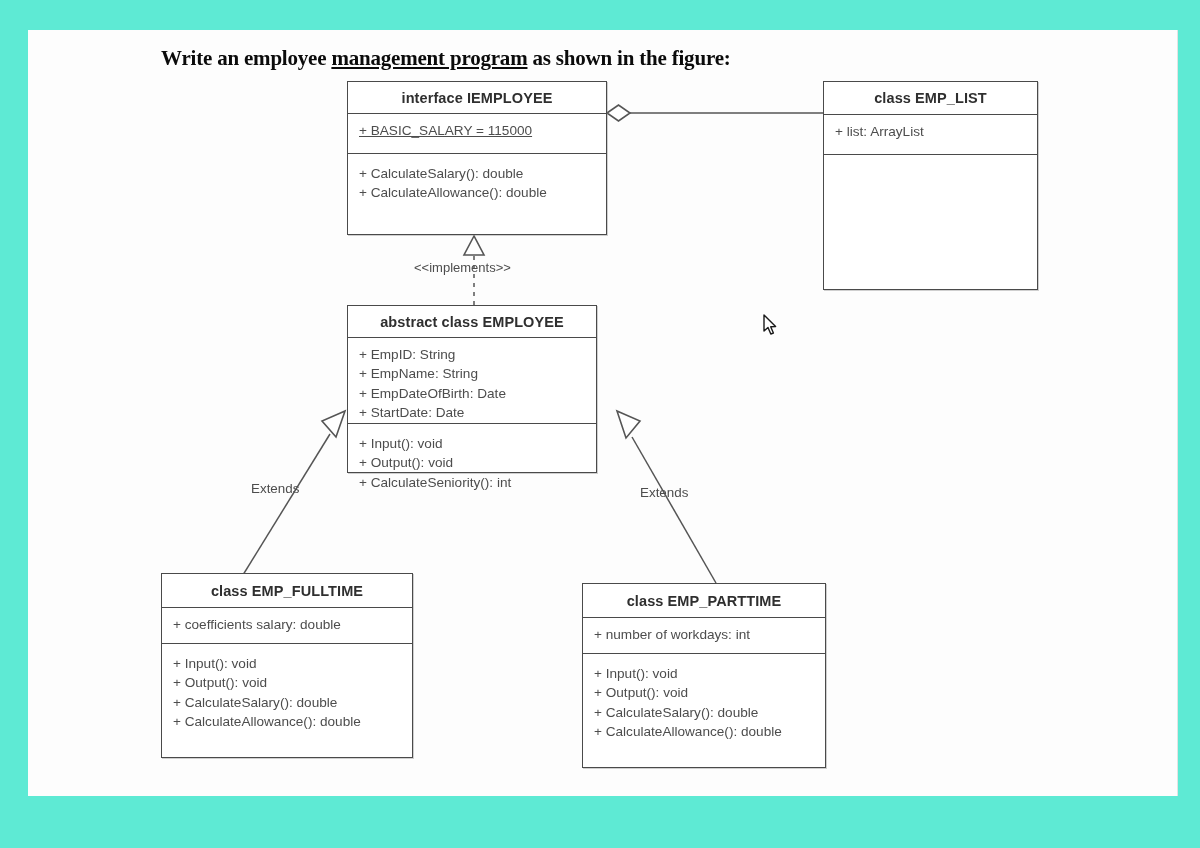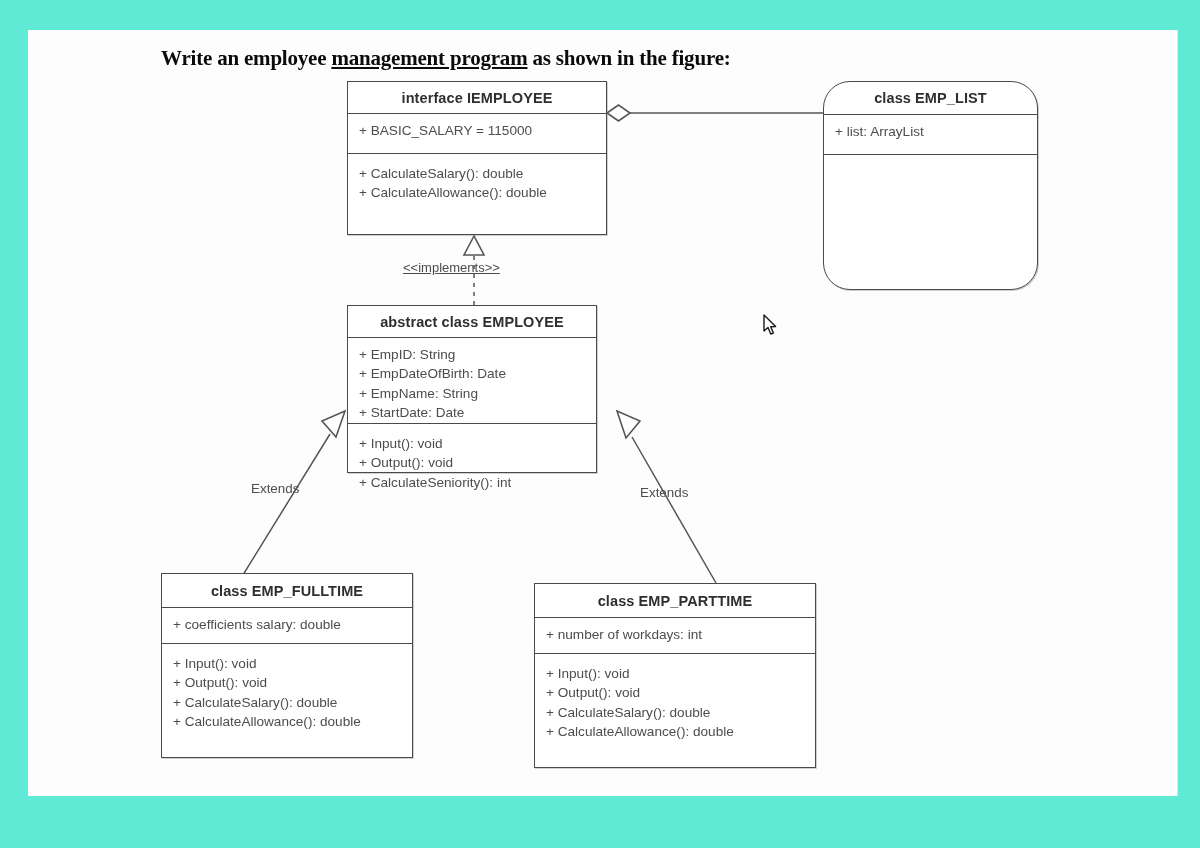--- a/index.html
+++ b/index.html
@@ -151,50 +151,50 @@
       <line x1="238" y1="583" x2="330" y2="434" stroke="#555555" stroke-width="1.5"></line>
       <polygon points="345,411 322,421 336,437" fill="#ffffff" stroke="#555555" stroke-width="1.6"></polygon>
     </g>
 
     <g>
       <line x1="716" y1="583" x2="632" y2="437" stroke="#555555" stroke-width="1.5"></line>
       <polygon points="617,411 640,421 626,438" fill="#ffffff" stroke="#555555" stroke-width="1.6"></polygon>
     </g>
   </svg>
 
-  <div class="rel-label stereotype" style="left:403px; top:260px;text-decoration:underline;">&lt;&lt;implements&gt;&gt;</div>
+  <div class="rel-label stereotype" style="left:414px; top:260px;">&lt;&lt;implements&gt;&gt;</div>
 
   <div class="rel-label" style="left:251px; top:481px;">Extends</div>
 
   <div class="rel-label" style="left:640px; top:485px;">Extends</div>
 
   <div class="uml-class" id="box-iemployee" style="left:347px; top:81px; width:260px; height:154px;">
     <div class="uml-header" style="height:32px;">interface IEMPLOYEE</div>
-    <div class="uml-compartment attrs" style="height:40px;">
+    <div class="uml-compartment attrs" style="height:40px;text-decoration:underline;">
       <div class="uml-row">+ BASIC_SALARY = 115000</div>
     </div>
     <div class="uml-compartment ops">
       <div class="uml-row">+ CalculateSalary(): double</div>
       <div class="uml-row">+ CalculateAllowance(): double</div>
     </div>
   </div>
 
-  <div class="uml-class" id="box-emp-list" style="left:823px; top:81px; width:215px; height:209px;border-radius:27px;">
+  <div class="uml-class" id="box-emp-list" style="left:823px; top:81px; width:215px; height:209px;">
     <div class="uml-header" style="height:33px;">class EMP_LIST</div>
     <div class="uml-compartment attrs" style="height:40px;">
       <div class="uml-row">+ list: ArrayList</div>
     </div>
   </div>
 
   <div class="uml-class" id="box-employee" style="left:347px; top:305px; width:250px; height:168px;">
     <div class="uml-header" style="height:32px;">abstract class EMPLOYEE</div>
     <div class="uml-compartment attrs" style="height:86px;">
       <div class="uml-row">+ EmpID: String</div>
+      <div class="uml-row">+ EmpName: String</div>
       <div class="uml-row">+ EmpDateOfBirth: Date</div>
-      <div class="uml-row">+ EmpName: String</div>
       <div class="uml-row">+ StartDate: Date</div>
     </div>
     <div class="uml-compartment ops">
       <div class="uml-row">+ Input(): void</div>
       <div class="uml-row">+ Output(): void</div>
       <div class="uml-row">+ CalculateSeniority(): int</div>
     </div>
   </div>
 
   <div class="uml-class" id="box-emp-fulltime" style="left:161px; top:573px; width:252px; height:185px;">
@@ -203,21 +203,21 @@
       <div class="uml-row">+ coefficients salary: double</div>
     </div>
     <div class="uml-compartment ops">
       <div class="uml-row">+ Input(): void</div>
       <div class="uml-row">+ Output(): void</div>
       <div class="uml-row">+ CalculateSalary(): double</div>
       <div class="uml-row">+ CalculateAllowance(): double</div>
     </div>
   </div>
 
-  <div class="uml-class" id="box-emp-parttime" style="left:534px; top:583px; width:282px; height:185px;">
+  <div class="uml-class" id="box-emp-parttime" style="left:582px; top:583px; width:244px; height:185px;">
     <div class="uml-header" style="height:34px;">class EMP_PARTTIME</div>
     <div class="uml-compartment attrs" style="height:36px;">
       <div class="uml-row">+ number of workdays: int</div>
     </div>
     <div class="uml-compartment ops">
       <div class="uml-row">+ Input(): void</div>
       <div class="uml-row">+ Output(): void</div>
       <div class="uml-row">+ CalculateSalary(): double</div>
       <div class="uml-row">+ CalculateAllowance(): double</div>
     </div>

